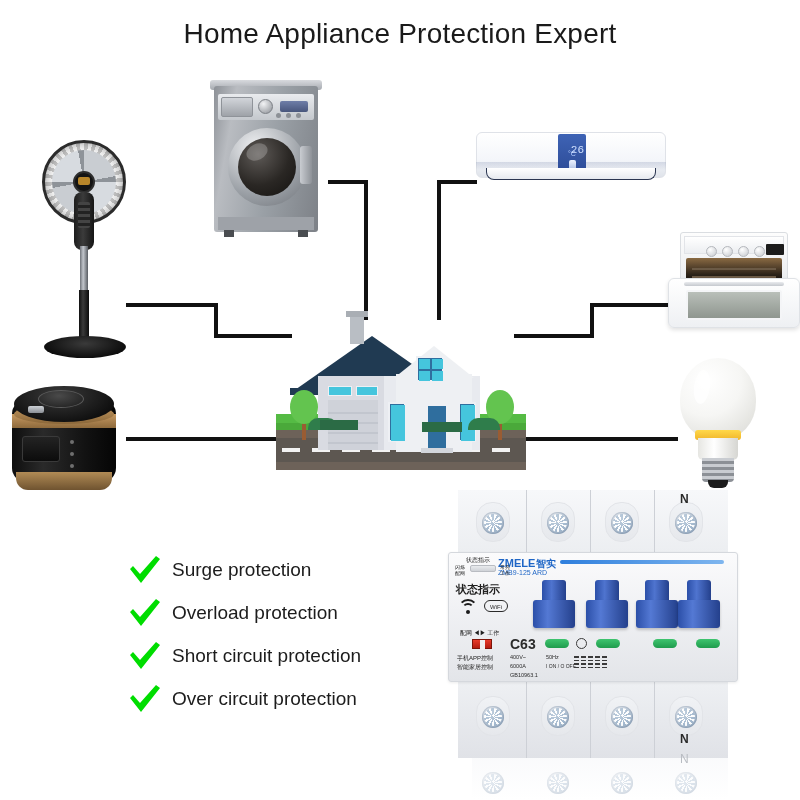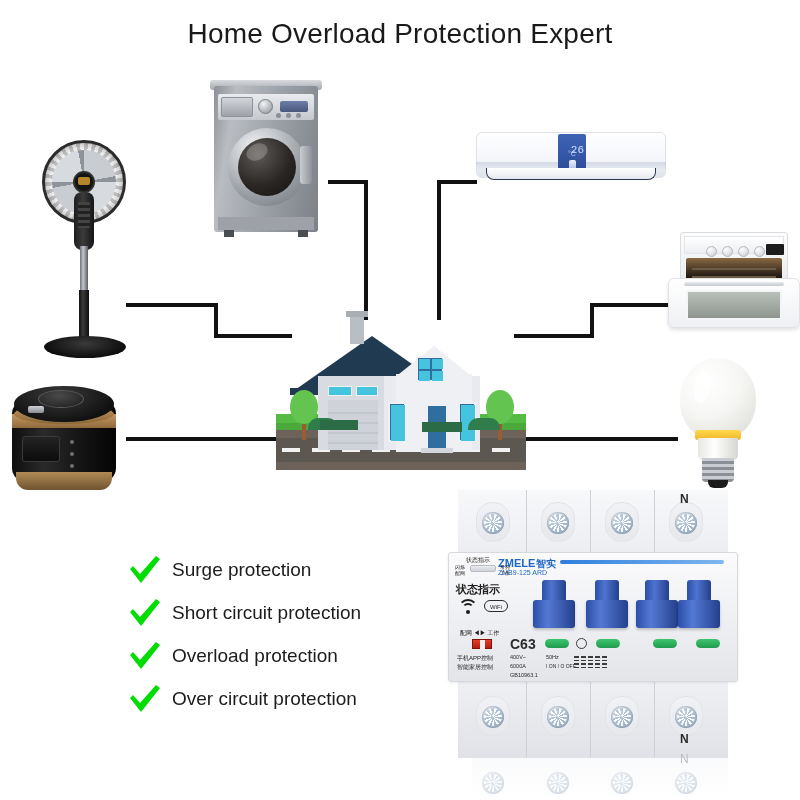--- a/index.html
+++ b/index.html
@@ -243,21 +243,21 @@
                 background:linear-gradient(180deg,#e9ebee,#cfd2d7); border:1px solid #b9bcc2;}
   .sq-icon { position:absolute; width:11px; height:11px; border-radius:50%; border:1.4px solid #3a3a3a;}
   .coil { position:absolute; width:5px; height:14px;
           background:repeating-linear-gradient(180deg,#3a3a3a 0 1.5px,transparent 1.5px 3.5px);}
 </style>
 </head>
 <body>
 
 <div id="stage">
 
-  <div class="title">Home Overload Protection Expert</div>
+  <div class="title">Home Appliance Protection Expert</div>
 
   <div class="wire h" style="left:126px; top:303px; width:92px;"></div>
   <div class="wire v" style="left:214px; top:303px; height:35px;"></div>
   <div class="wire h" style="left:214px; top:334px; width:78px;"></div>
 
   <div class="wire h" style="left:126px; top:437px; width:160px;"></div>
 
   <div class="wire h" style="left:328px; top:180px; width:40px;"></div>
   <div class="wire v" style="left:364px; top:180px; height:140px;"></div>
 
@@ -420,30 +420,30 @@
       </div>
       <div class="feature-label">Surge protection</div>
     </div>
 
     <div class="feature">
       <div class="check">
         <svg width="34" height="30" viewBox="0 0 34 30">
           <path d="M2 14 L5 11 L12 19 L28 1 L32 4 L13 28 Z" fill="#00dd00"></path>
         </svg>
       </div>
-      <div class="feature-label">Short circuit protection</div>
+      <div class="feature-label">Overload protection</div>
     </div>
 
     <div class="feature">
       <div class="check">
         <svg width="34" height="30" viewBox="0 0 34 30">
           <path d="M2 14 L5 11 L12 19 L28 1 L32 4 L13 28 Z" fill="#00dd00"></path>
         </svg>
       </div>
-      <div class="feature-label">Overload protection</div>
+      <div class="feature-label">Short circuit protection</div>
     </div>
 
     <div class="feature">
       <div class="check">
         <svg width="34" height="30" viewBox="0 0 34 30">
           <path d="M2 14 L5 11 L12 19 L28 1 L32 4 L13 28 Z" fill="#00dd00"></path>
         </svg>
       </div>
       <div class="feature-label">Over circuit protection</div>
     </div>

